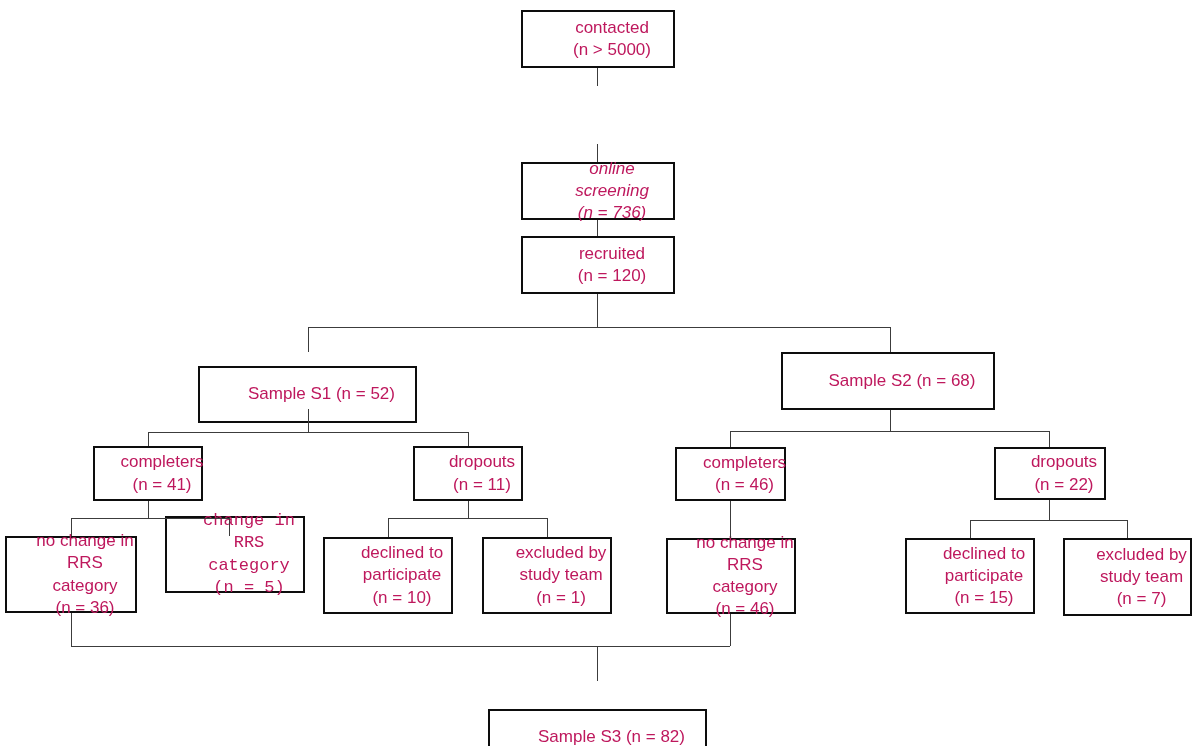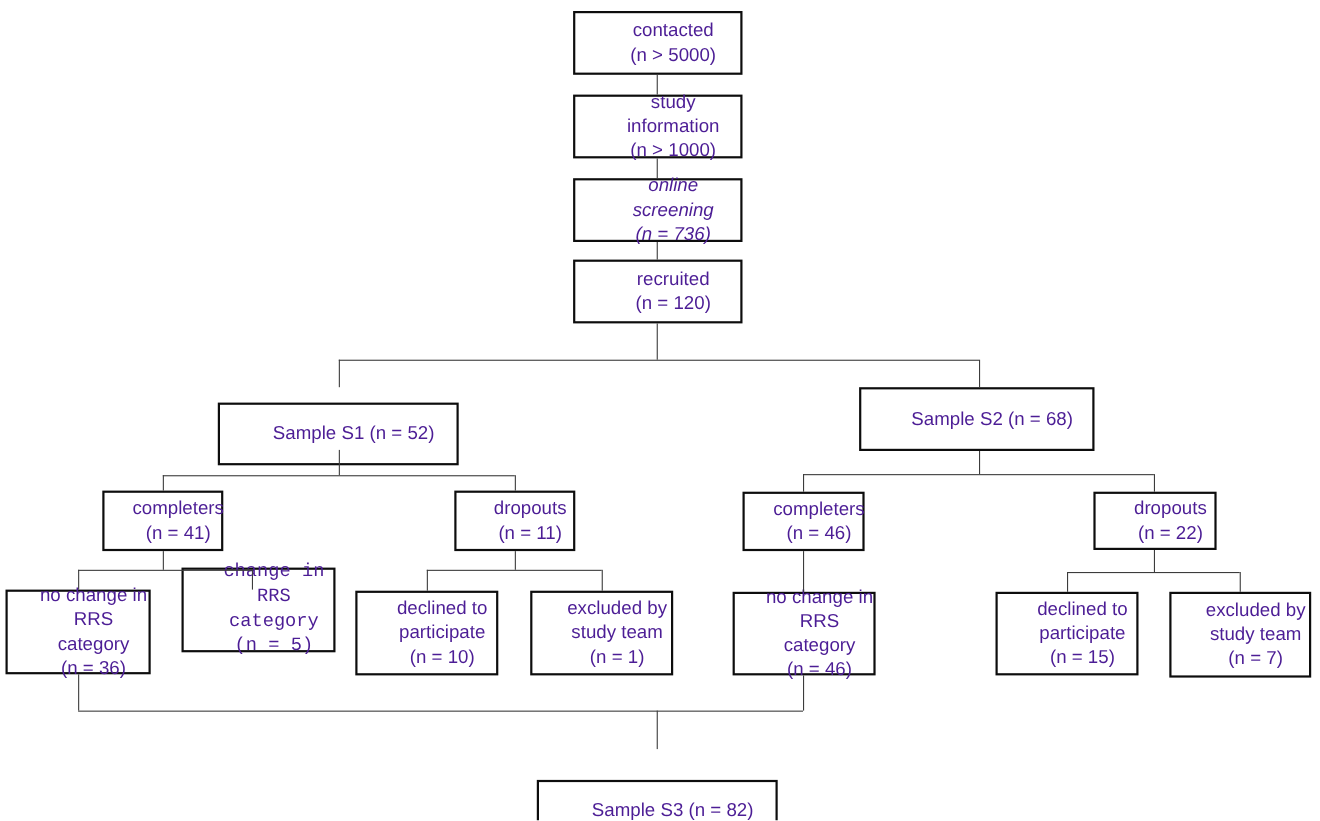--- a/index.html
+++ b/index.html
@@ -19,39 +19,37 @@
     position: absolute;
     border: 2px solid #0d0d0d;
     background: #ffffff;
     display: flex;
     align-items: center;
     justify-content: center;
     text-align: center;
     white-space: pre-line;
     font-size: 17px;
     line-height: 1.3;
-    color: #4c1d95;
+    color: #be185d;
     padding-left: 28px;
   }
   .line {
     position: absolute;
     background: #3c3c3c;
   }
   .line.v { width: 1.5px; }
   .line.h { height: 1.5px; }
 </style>
 </head>
 <body>
 
 <div class="canvas">
 
   <div class="node" style="left:521px; top:10px;  width:154px; height:58px;">contacted
 (n &gt; 5000)</div>
-  <div class="node" style="left:521px; top:86px;  width:154px; height:58px;">study information
-(n &gt; 1000)</div>
   <div class="node" style="left:521px; top:162px; width:154px; height:58px;font-style:italic;">online screening
 (n = 736)</div>
   <div class="node" style="left:521px; top:236px; width:154px; height:58px;">recruited
 (n = 120)</div>
 
   <div class="node" style="left:198px; top:366px; width:219px; height:57px;">Sample S1 (n = 52)</div>
   <div class="node" style="left:781px; top:352px; width:214px; height:58px;">Sample S2 (n = 68)</div>
 
   <div class="node" style="left:93px;  top:446px; width:110px; height:55px;">completers
 (n = 41)</div>

